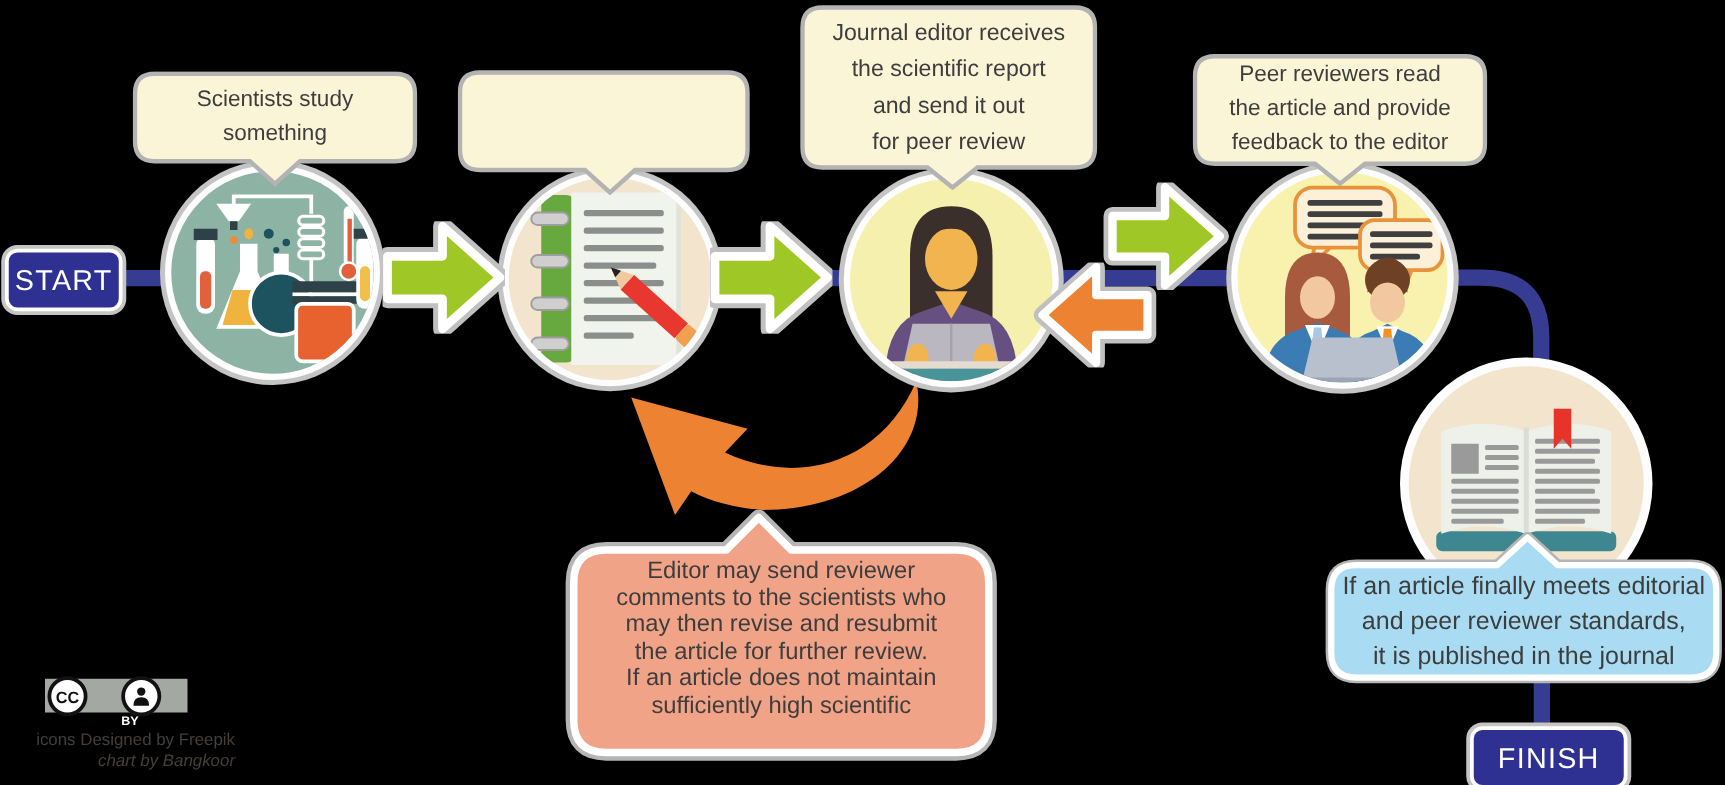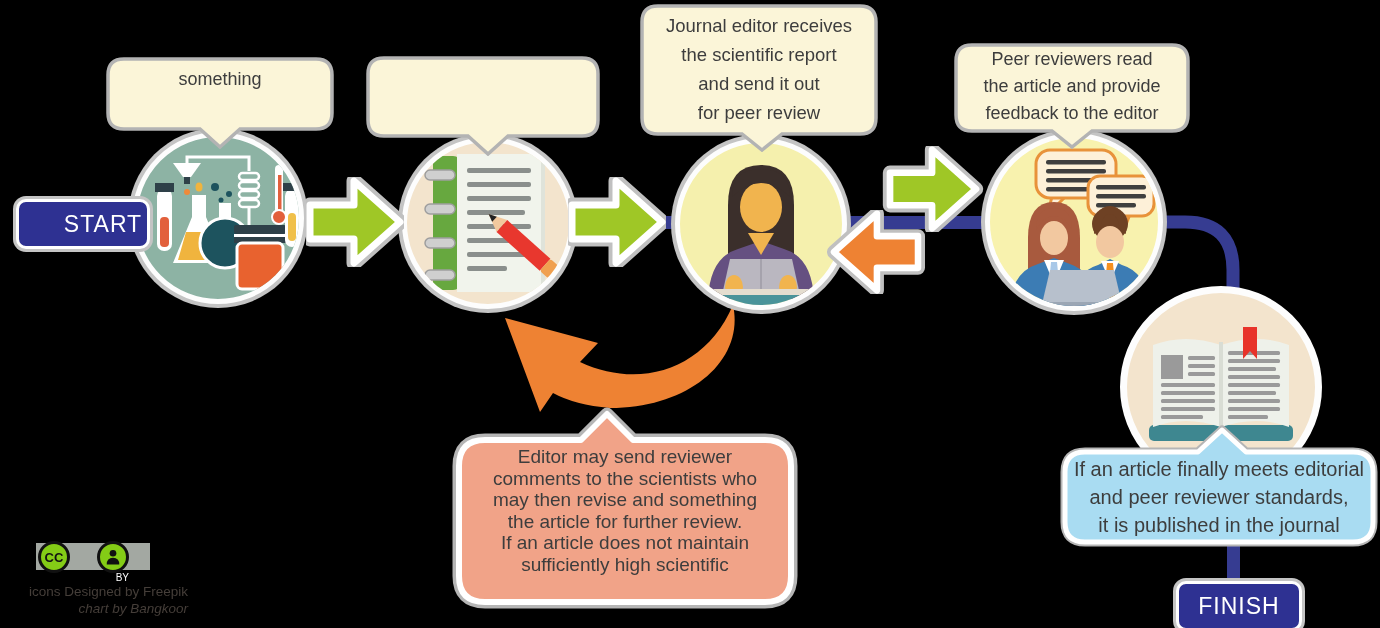--- a/index.html
+++ b/index.html
@@ -38,24 +38,24 @@
     color:#3d3d3d;z-index:1;
   }
   .bt-cream{font-size:18px;line-height:27px;}
   .bt-cream3{font-size:18.5px;line-height:29px;}
   .bt-salmon{font-size:19px;line-height:21.5px;}
   .bt-blue{font-size:20px;line-height:28px;}
   
   .credit-band{position:absolute;background:#a3a8a2;z-index:4;}
   .cc-circle{
     position:absolute;z-index:5;width:26px;height:26px;border-radius:50%;
-    background:#84cc16;border:3px solid #111;display:flex;align-items:center;justify-content:center;
+    background:#ffffff;border:3px solid #111;display:flex;align-items:center;justify-content:center;
     font-weight:bold;font-size:13px;color:#111;
   }
-  .by-label{position:absolute;z-index:5;color:#fff;font-weight:normal;font-size:10px;text-align:right;}
+  .by-label{position:absolute;z-index:5;color:#fff;font-weight:bold;font-size:10px;text-align:left;}
   .credit-line{position:absolute;z-index:5;color:#453e39;font-size:13.5px;text-align:right;width:180px;}
 </style>
 </head>
 <body>
 
 <div class="stage">
 
   <div class="blueline" style="left:90px;top:216px;width:1070px;height:13px;"></div>
 
   <svg class="elbow" style="left:1140px;top:210px;" width="110" height="115" viewBox="0 0 110 115">
@@ -68,21 +68,21 @@
     <path d="M253 10
              C265 65 210 113 130 113
              Q95 110 73 98
              L60 117
              L25 23
              L118 48
              L100 67
              C160 95 225 75 253 10 Z" fill="#ee8233"></path>
   </svg>
 
-  <div class="terminal" style="left:16px;top:199px;width:88px;height:44px;padding-left:40px;">
+  <div class="terminal" style="left:4px;top:199px;width:88px;height:44px;">
     <span>START</span>
   </div>
 
   <div class="terminal" style="left:1176px;top:581px;width:120px;height:44px;">
     <span>FINISH</span>
   </div>
 
   <div class="circle" style="left:132px;top:132px;width:162px;height:162px;background:#8db3a4;">
     <svg width="162" height="162" viewBox="0 0 162 162">
       <polyline points="50,32 50,20 112,20 112,34" stroke="#fff" stroke-width="3" fill="none"></polyline>
@@ -245,20 +245,21 @@
   <svg class="arrow" style="left:820px;top:210px;" width="112" height="84" viewBox="0 0 98 90">
     <polygon points="94,28 50,28 50,4 4,45 50,86 50,62 94,62" fill="#c0c0c0" stroke="#c0c0c0" stroke-width="15" stroke-linejoin="round"></polygon>
     <polygon points="94,28 50,28 50,4 4,45 50,86 50,62 94,62" fill="#ee8233" stroke="#fff" stroke-width="7" stroke-linejoin="round"></polygon>
   </svg>
 
   <div class="bubble" style="left:106px;top:57px;width:228px;height:92px;">
     <svg width="228" height="92" viewBox="-2 -2 228 92">
       <path d="M16 0 H208 Q224 0 224 16 V54 Q224 70 208 70 H132 L112 88 L92 70 H16 Q0 70 0 54 V16 Q0 0 16 0 Z" fill="#fbf5d8" stroke="#b3b3b3" stroke-width="3.5"></path>
     </svg>
     <div class="bubble-text bt-cream" style="top:9px;">
+      <div>Scientists study</div>
       <div>something</div>
     </div>
   </div>
 
   <div class="bubble" style="left:366px;top:56px;width:234px;height:100px;">
     <svg width="234" height="100" viewBox="-2 -2 234 100">
       <path d="M16 0 H214 Q230 0 230 16 V62 Q230 78 214 78 H140 L120 96 L100 78 H16 Q0 78 0 62 V16 Q0 0 16 0 Z" fill="#fbf5d8" stroke="#b3b3b3" stroke-width="3.5"></path>
     </svg>
   </div>
 
@@ -286,21 +287,21 @@
   </div>
 
   <div class="bubble" style="left:451px;top:406px;width:348px;height:204px;">
     <svg width="348" height="204" viewBox="-8 -34 348 204">
       <path d="M26 0 H122 L148 -26 L174 0 H306 Q332 0 332 26 V136 Q332 162 306 162 H26 Q0 162 0 136 V26 Q0 0 26 0 Z" fill="none" stroke="#b5b5b5" stroke-width="13" stroke-linejoin="round"></path>
       <path d="M26 0 H122 L148 -26 L174 0 H306 Q332 0 332 26 V136 Q332 162 306 162 H26 Q0 162 0 136 V26 Q0 0 26 0 Z" fill="#f1a388" stroke="#fff" stroke-width="6" stroke-linejoin="round"></path>
     </svg>
     <div class="bubble-text bt-salmon" style="top:40px;">
       <div>Editor may send reviewer</div>
       <div>comments to the scientists who</div>
-      <div>may then revise and something</div>
+      <div>may then revise and resubmit</div>
       <div>the article for further review.</div>
       <div>If an article does not maintain</div>
       <div>sufficiently high scientific</div>
     </div>
   </div>
 
   <div class="bubble" style="left:1059px;top:424px;width:320px;height:124px;">
     <svg width="320" height="124" viewBox="-6 -28 320 124">
       <path d="M20 0 H133 L157 -22 L181 0 H288 Q308 0 308 20 V70 Q308 90 288 90 H20 Q0 90 0 70 V20 Q0 0 20 0 Z" fill="none" stroke="#b5b5b5" stroke-width="9" stroke-linejoin="round"></path>
       <path d="M20 0 H133 L157 -22 L181 0 H288 Q308 0 308 20 V70 Q308 90 288 90 H20 Q0 90 0 70 V20 Q0 0 20 0 Z" fill="#a9dcf2" stroke="#fff" stroke-width="5" stroke-linejoin="round"></path>

